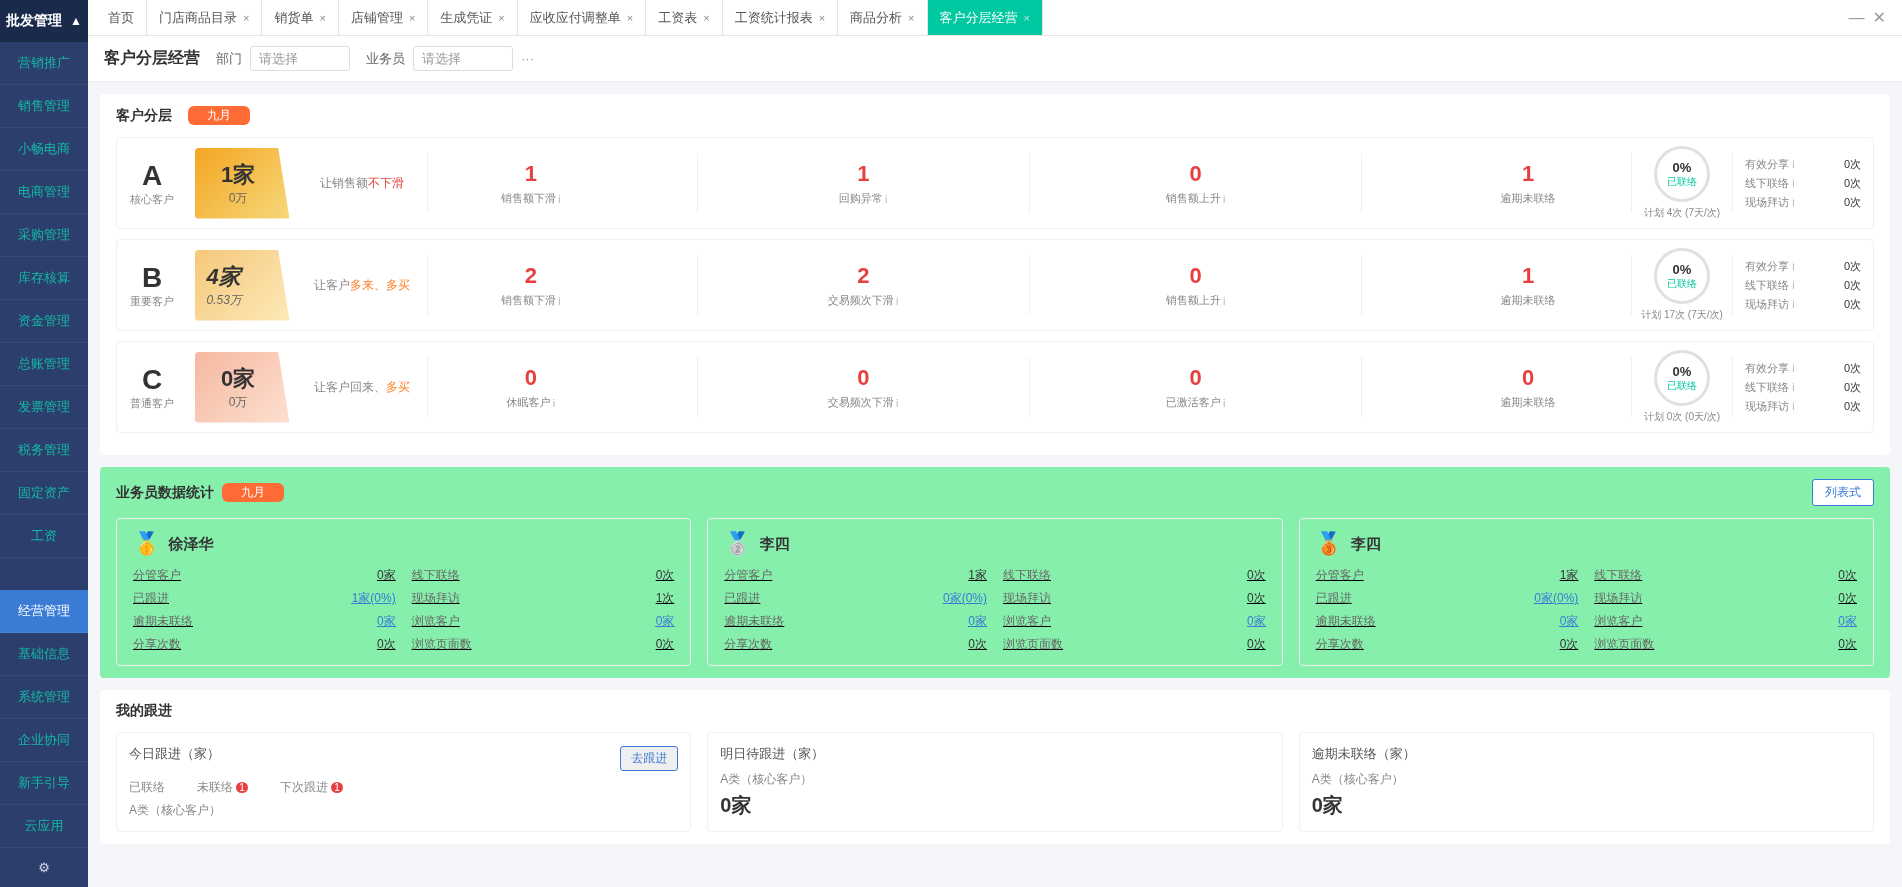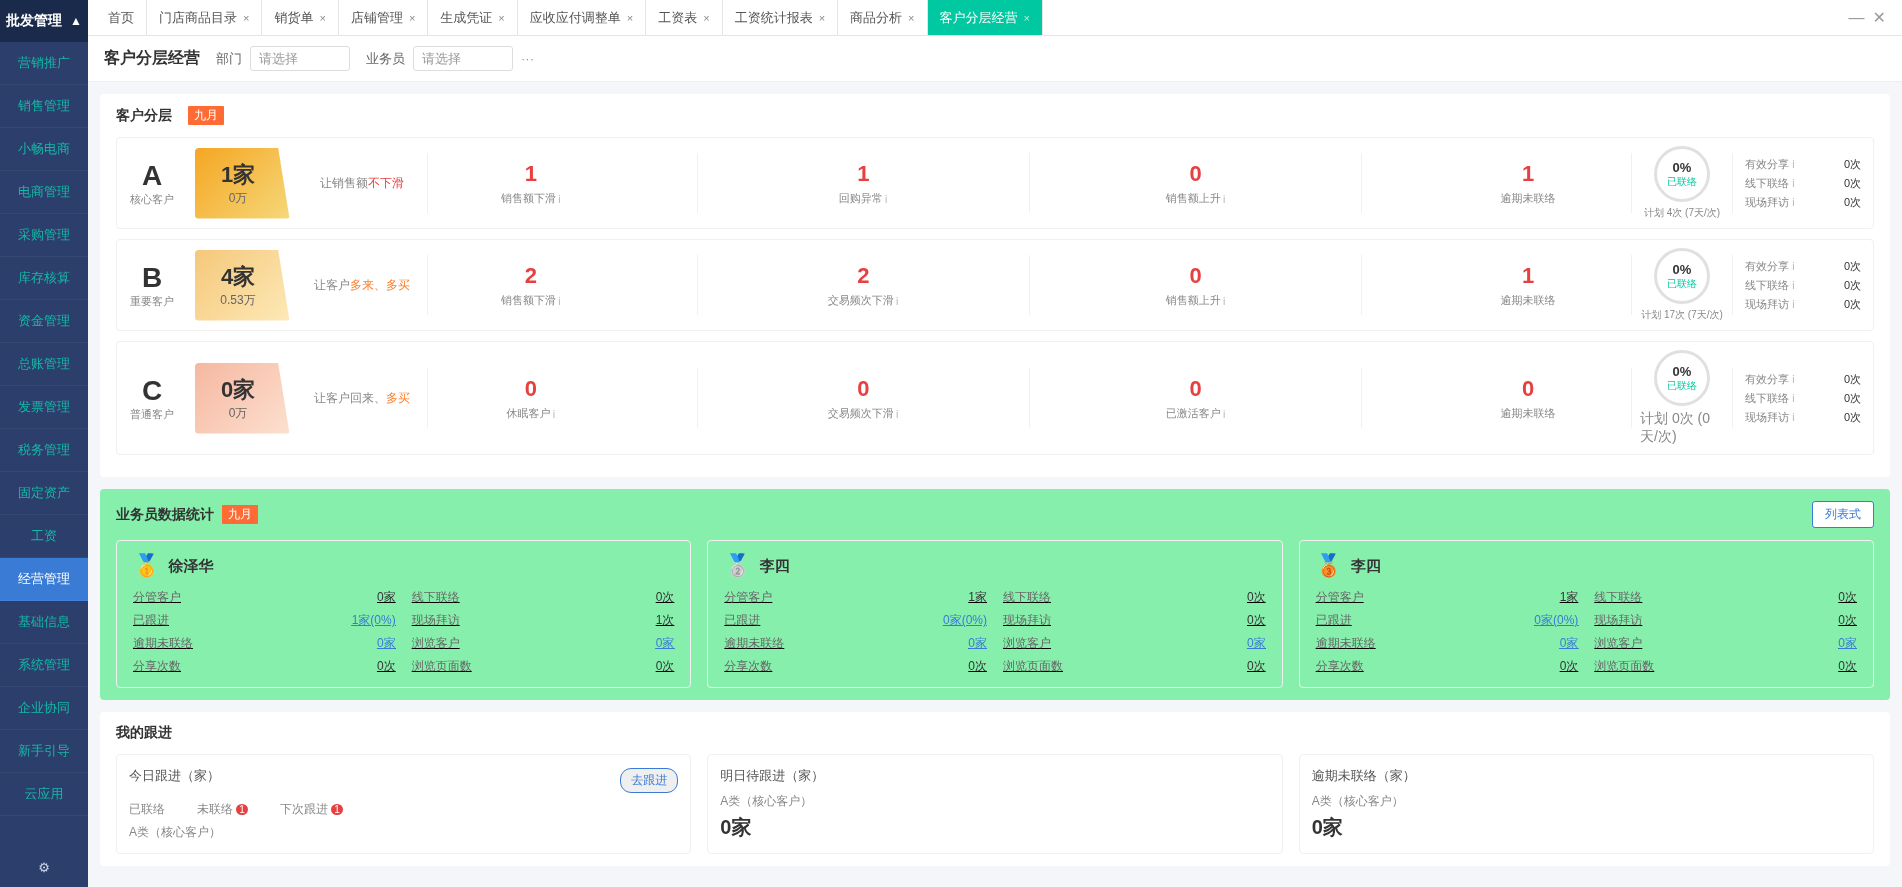--- a/index.html
+++ b/index.html
@@ -29,21 +29,21 @@
       cursor: pointer;
     }
     .sidebar-item {
       padding: 12px 6px;
       text-align: center;
       cursor: pointer;
       font-size: 13px;
       color: #14b8a6;
       border-bottom: 1px solid rgba(255,255,255,0.05);
     }
-    .sidebar-item.active { background: #3a7bd5; color: #fff; }
+    .sidebar-item.active { background: #3a7bd5; color: #fff; margin-top: 32px; }
     .sidebar-gear {
       margin-top: auto;
       padding: 12px 6px;
       text-align: center;
       cursor: pointer;
       color: #cdd4e8;
     }
 
     
     .main-area {
@@ -153,22 +153,22 @@
       margin-bottom: 12px;
     }
     .section-title {
       font-size: 14px;
       font-weight: bold;
       color: #333;
     }
     .section-badge {
       background: #ff6b35;
       color: #fff;
-      border-radius: 1px;
-      padding: 1px 6px;
+      border-radius: 6px;
+      padding: 1px 19px;
       font-size: 12px;
     }
 
     
     .tier-row {
       display: flex;
       align-items: center;
       border: 1px solid #f0f0f0;
       border-radius: 4px;
       margin-bottom: 10px;
@@ -356,21 +356,21 @@
     }
     .followup-col-title {
       font-size: 13px;
       color: #555;
       margin-bottom: 8px;
     }
     .followup-action-btn {
       display: inline-block;
       border: 1px solid #3a7bd5;
       color: #3a7bd5;
-      border-radius: 11px;
+      border-radius: 3px;
       padding: 3px 10px;
       font-size: 12px;
       cursor: pointer;
       margin-left: 8px;
     }
 
     
     ::-webkit-scrollbar { width: 6px; height: 6px; }
     ::-webkit-scrollbar-thumb { background: #ccc; border-radius: 3px; }
 
@@ -526,21 +526,21 @@
       <span class="val">0次</span>
               </div>
             </div>
           </div>
           <div class="tier-row">
             <div class="tier-label">
               <span style="font-size:28px;font-weight:bold;color:#333;">B</span>
               <span style="font-size:11px;color:#888;">重要客户</span>
             </div>
             <div class="tier-count-block">
-    <div style="background:linear-gradient(135deg, #f5c87a 0%, #fde9b8 100%);padding:12px 20px 12px 12px;border-radius:4px;clip-path:polygon(0% 0%, 88% 0%, 100% 100%, 0% 100%);text-align:center;min-width:95px;">
+    <div style="background:linear-gradient(135deg, #f5c87a 0%, #fde9b8 100%);padding:12px 20px 12px 12px;border-radius:4px;clip-path:polygon(0% 0%, 88% 0%, 100% 100%, 0% 100%);text-align:left;min-width:95px;font-style:italic;">
       <div style="font-size:22px;font-weight:bold;color:#333;">4家</div>
       <div style="font-size:12px;color:#666;">0.53万</div>
     </div>
             </div>
             <div class="tier-suggestion">让客户<span class="orange">多来、多买</span></div>
             <div class="divider"></div>
             <div class="tier-stats">
               <div class="tier-stat-item">
       <span style="font-size:22px;font-weight:bold;color:#e84040;">2</span>
       <span style="font-size:11px;color:#888;display:flex;align-items:center;gap:2px;">
@@ -644,21 +644,21 @@
 
       </span>
     </div>
             </div>
             <div class="divider"></div>
             <div class="contact-block">
     <div class="contact-circle">
       <span style="font-size:13px;font-weight:bold;color:#333;">0%</span>
       <span style="font-size:10px;color:#00c8a0;">已联络</span>
     </div>
-    <div style="font-size:14px;color:#888;">
+    <div style="font-size:10px;color:#888;">
       计划 0次 (<span class="link">0天/次</span>)
     </div>
             </div>
             <div class="divider"></div>
             <div class="tier-right-stats">
               <div class="tier-right-stat-item">
       <span>有效分享 <span style="color:#bbb;cursor:pointer;">ℹ</span></span>
       <span class="val">0次</span>
               </div>
               <div class="tier-right-stat-item">

